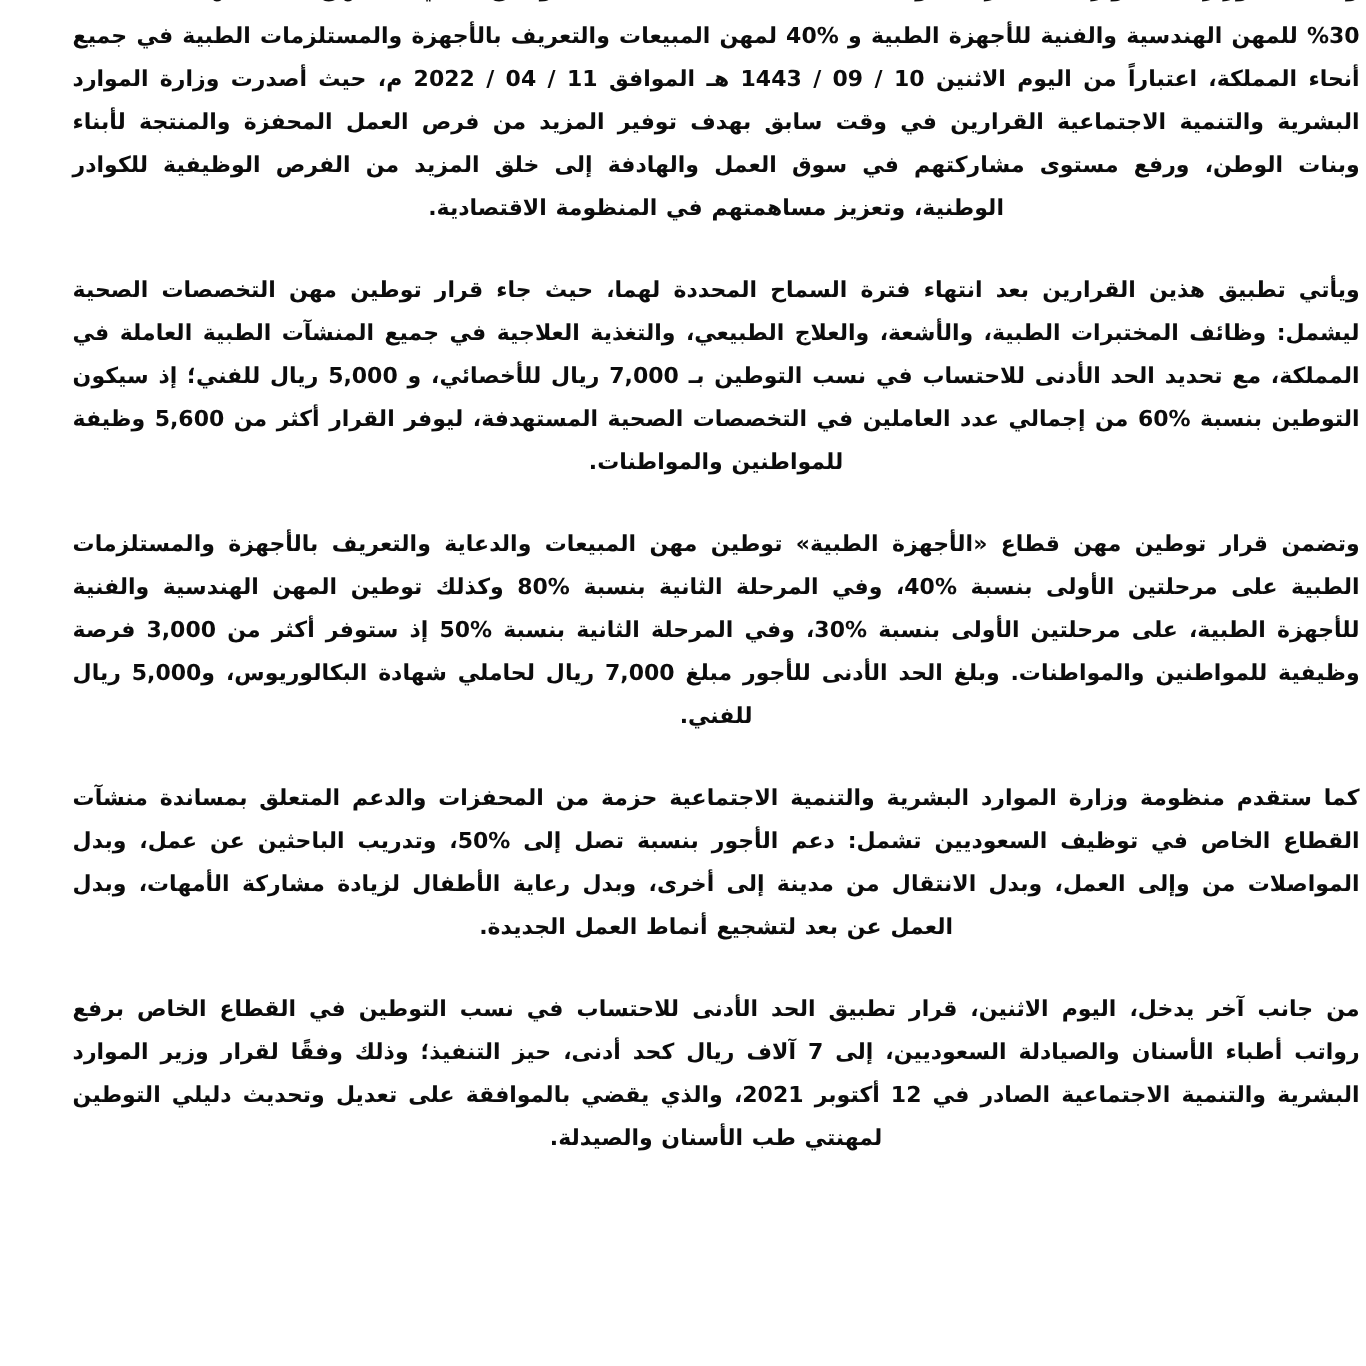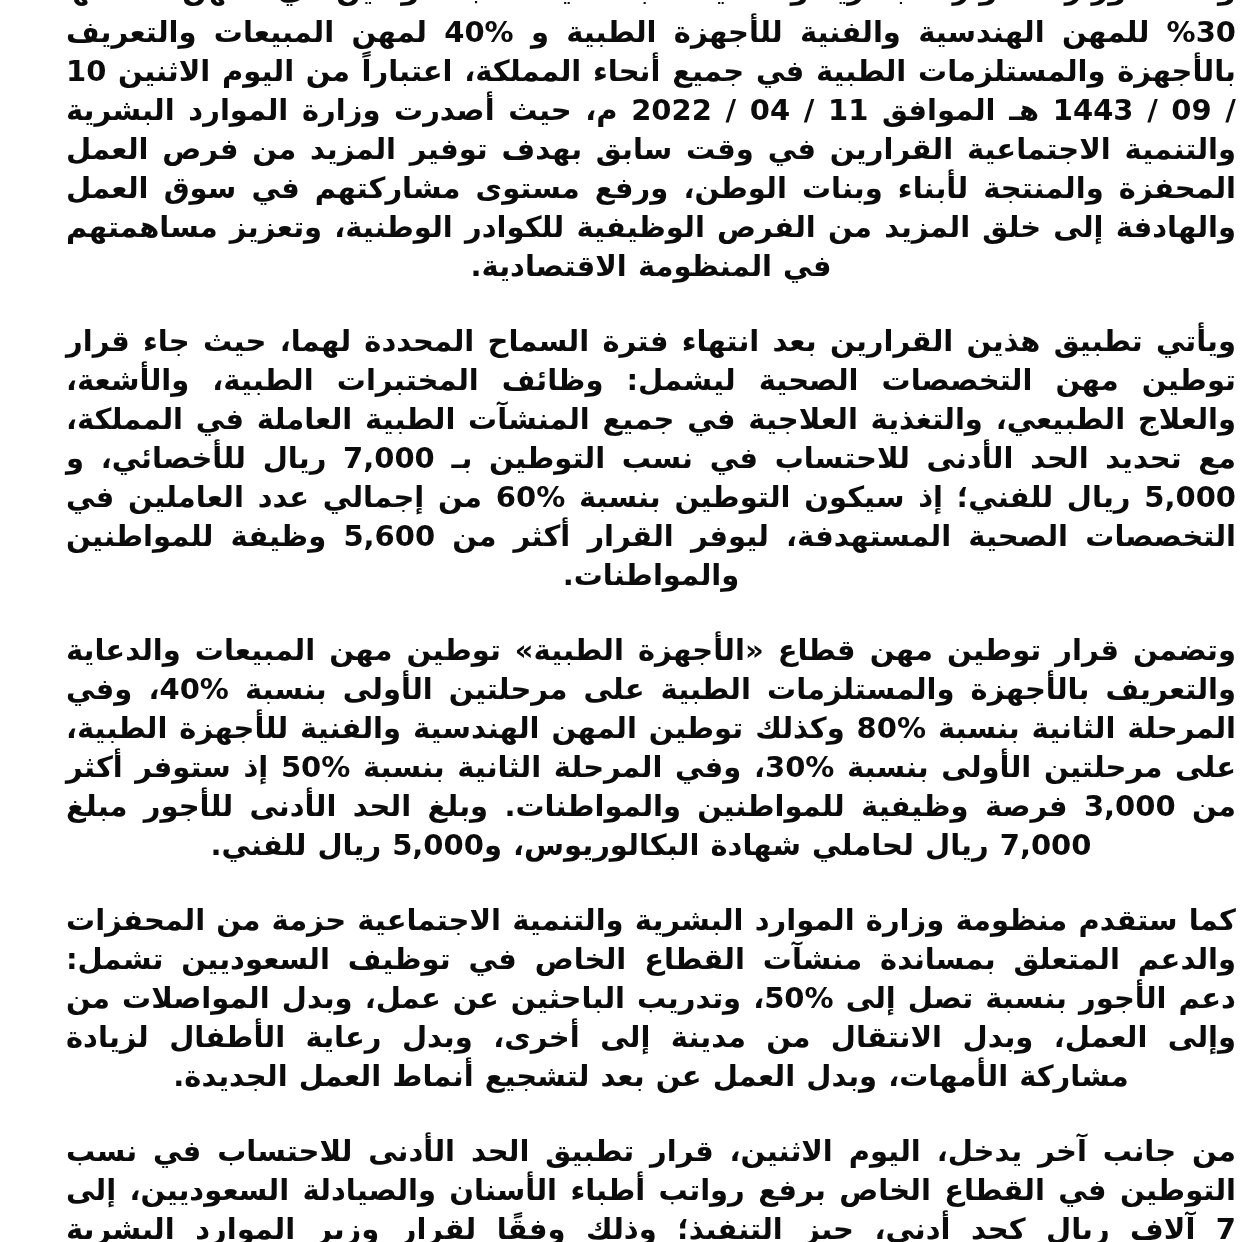--- a/index.html
+++ b/index.html
@@ -14,21 +14,21 @@
     font-family: "DejaVu Sans", sans-serif;
   }
   .page {
     direction: rtl;
     box-sizing: border-box;
     width: 1242px;
     height: 1242px;
     padding: 0 6px 0 66px; 
     color: #0c0c0c;
     font-weight: 700;
-    font-size: 29px;
+    font-size: 20px;
     line-height: 39px;
     letter-spacing: -0.3px;
   }
   
   .clip-strip {
     height: 9px;
     overflow: hidden;
     margin-bottom: 4px;
   }
   .clip-strip .clip-inner {

